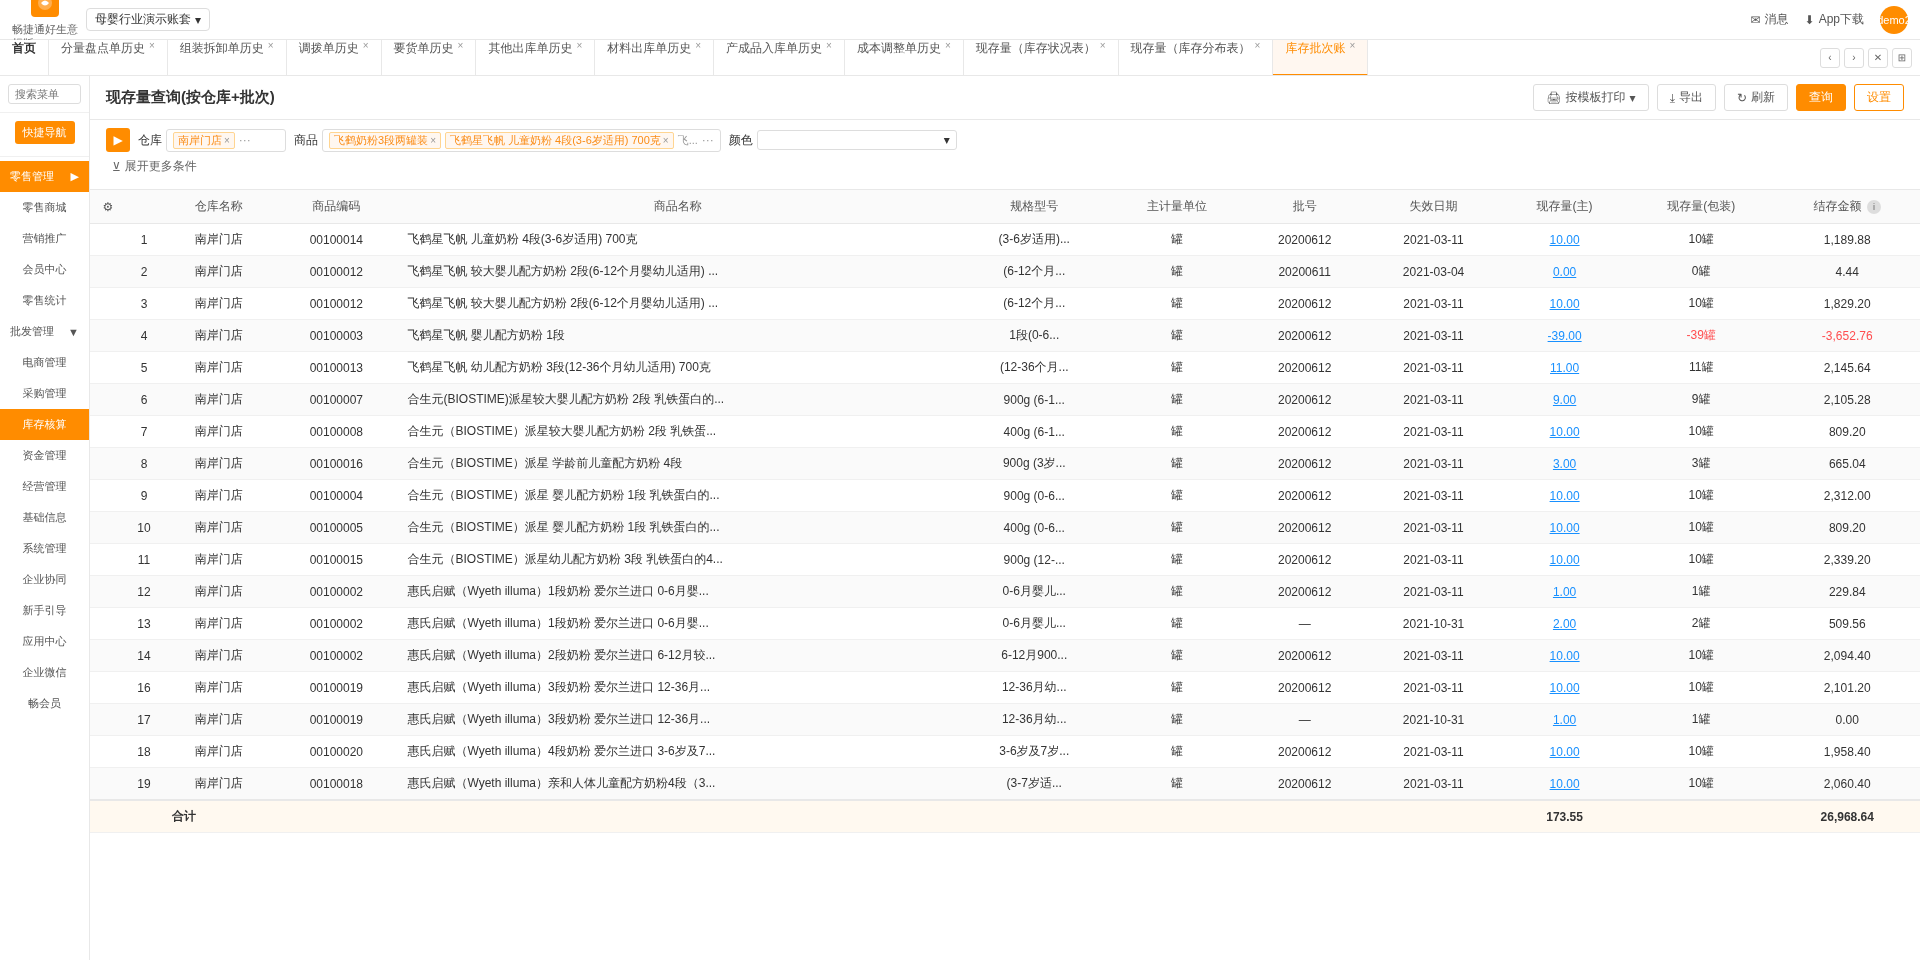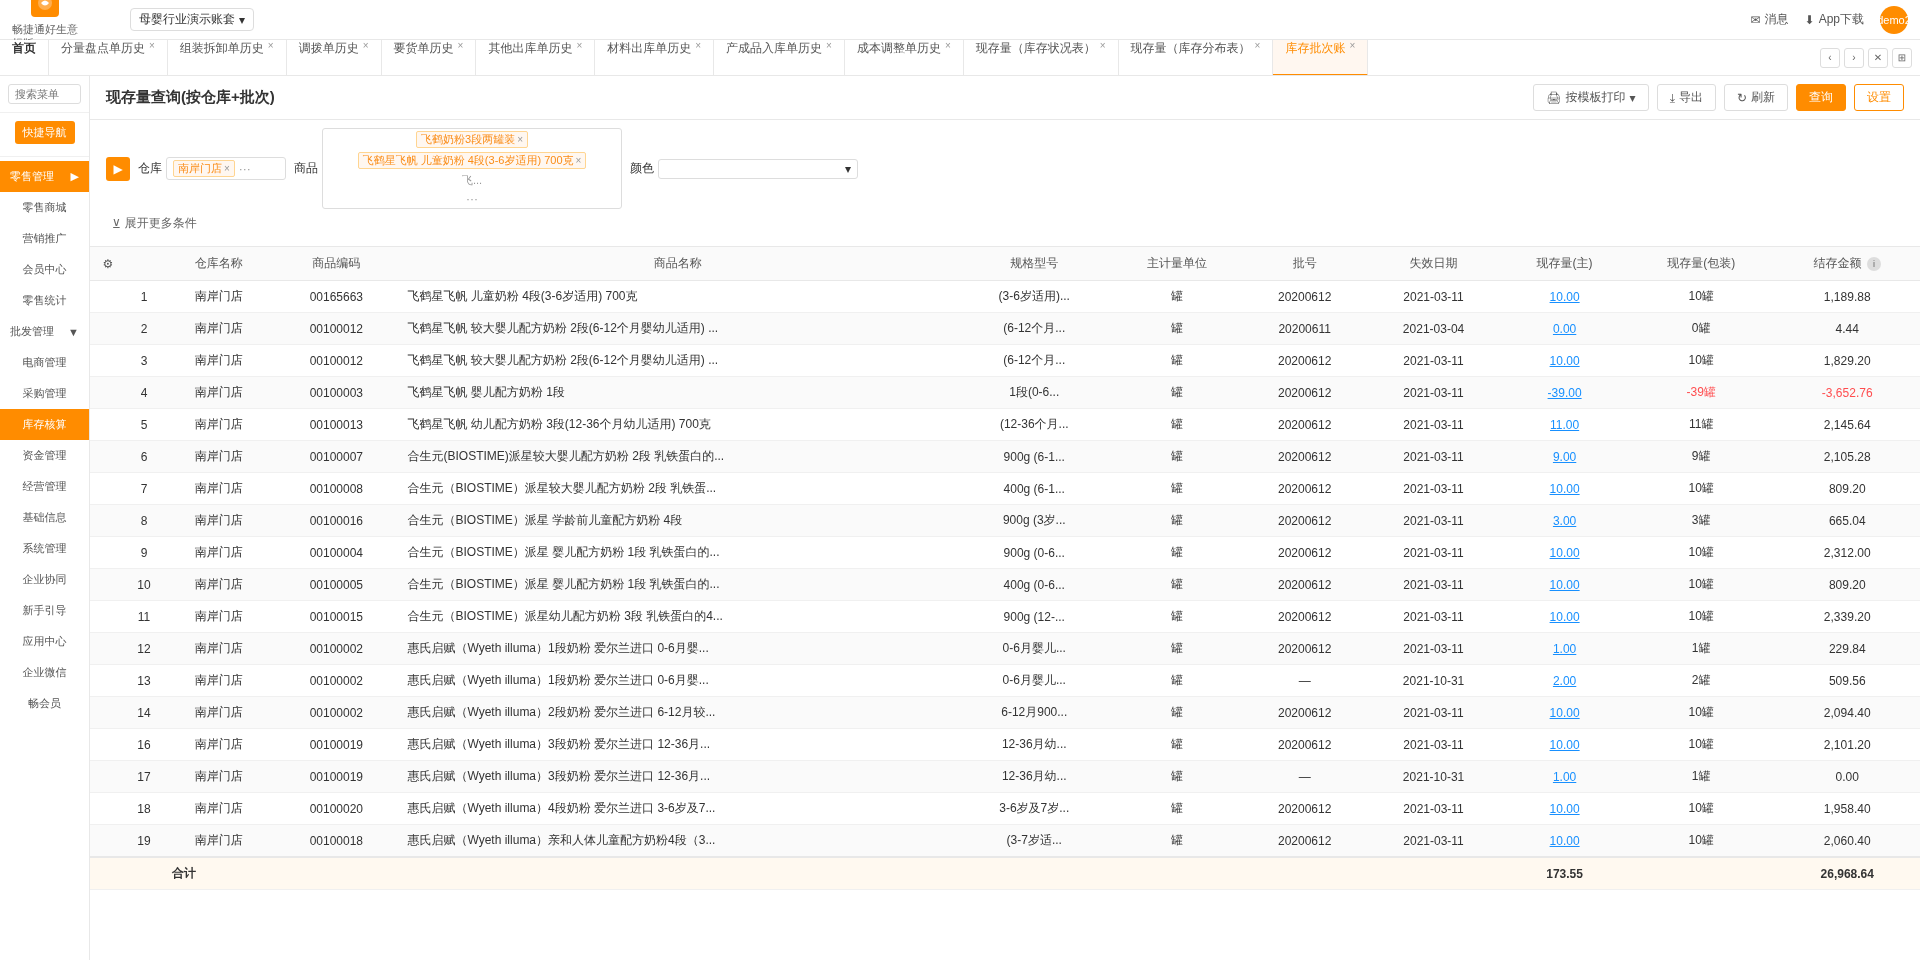--- a/index.html
+++ b/index.html
@@ -5,21 +5,21 @@
     * { margin: 0; padding: 0; box-sizing: border-box; }
     body { font-family: 'Microsoft YaHei', Arial, sans-serif; font-size: 12px; background: #f0f2f5; color: #333; width: 1920px; height: 960px; overflow: hidden; }
     
     
     .top-bar { display: flex; align-items: center; background: #fff; height: 40px; padding: 0 12px; border-bottom: 1px solid #e8e8e8; justify-content: space-between; }
     .top-bar-left { display: flex; align-items: center; gap: 8px; }
     .logo { display: flex; align-items: center; gap: 6px; flex-direction: column; }
     .logo-icon { width: 28px; height: 28px; background: #ff8c00; border-radius: 4px; display: flex; align-items: center; justify-content: center; }
     .logo-icon svg { width: 18px; height: 18px; fill: white; }
     .logo-text { font-size: 11px; color: #666; line-height: 1.2; }
-    .industry-select { display: flex; align-items: center; gap: 4px; border: 1px solid #ddd; border-radius: 4px; padding: 2px 8px; cursor: pointer; font-size: 12px; color: #333; margin-left: 44px; }
+    .industry-select { display: flex; align-items: center; gap: 4px; border: 1px solid #ddd; border-radius: 4px; padding: 2px 8px; cursor: pointer; font-size: 12px; color: #333; }
     .top-bar-right { display: flex; align-items: center; gap: 16px; }
     .top-action { display: flex; align-items: center; gap: 4px; cursor: pointer; color: #555; font-size: 12px; }
     .avatar { width: 28px; height: 28px; border-radius: 50%; background: #ff8c00; display: flex; align-items: center; justify-content: center; color: white; font-size: 11px; }
 
     
     .nav-tabs { display: flex; align-items: center; background: #fff; border-bottom: 1px solid #e8e8e8; height: 36px; overflow: hidden; }
     .nav-tab { display: flex; padding: 0 12px; height: 36px; font-size: 12px; color: #555; border-right: 1px solid #e8e8e8; cursor: pointer; white-space: nowrap; gap: 4px; flex-shrink: 0; }
     .nav-tab.home { background: #fff; color: #333; font-weight: bold; }
     .nav-tab.active { background: #fff7f0; color: #ff8c00; border-bottom: 2px solid #ff8c00; }
     .nav-tab .close-x { font-size: 10px; color: #999; cursor: pointer; }
@@ -271,21 +271,21 @@
           <div class="filter-tag-container">
             <div class="filter-tag">
               <span>南岸门店</span>
               <span class="remove">×</span>
             </div>
             <span class="filter-ellipsis">···</span>
           </div>
         </div>
         <div class="filter-item">
           <span class="filter-label">商品</span>
-          <div class="filter-tag-container" style="min-width:300px;flex-direction:column;">
+          <div class="filter-tag-container" style="min-width:300px;">
             <div class="filter-tag">
               <span>飞鹤奶粉3段两罐装</span>
               <span class="remove">×</span>
             </div>
             <div class="filter-tag">
               <span>飞鹤星飞帆 儿童奶粉 4段(3-6岁适用) 700克</span>
               <span class="remove">×</span>
             </div>
             <span class="filter-more">飞...</span>
             <span class="filter-ellipsis">···</span>
@@ -322,21 +322,21 @@
             <th>现存量(主)</th>
             <th>现存量(包装)</th>
             <th>结存金额 <span class="info-icon">i</span></th>
           </tr>
         </thead>
         <tbody id="table-body">
         <tr>
     <td></td>
     <td>1</td>
     <td>南岸门店</td>
-    <td>00165663</td>
+    <td>00100014</td>
     <td class="td-left">飞鹤星飞帆 儿童奶粉 4段(3-6岁适用) 700克</td>
     <td>(3-6岁适用)...</td>
     <td>罐</td>
     <td>20200612</td>
     <td>2021-03-11</td>
     <td><span class="link-val">10.00</span></td>
     <td>10罐</td>
     <td>1,189.88</td>
   </tr>
             <tr>

